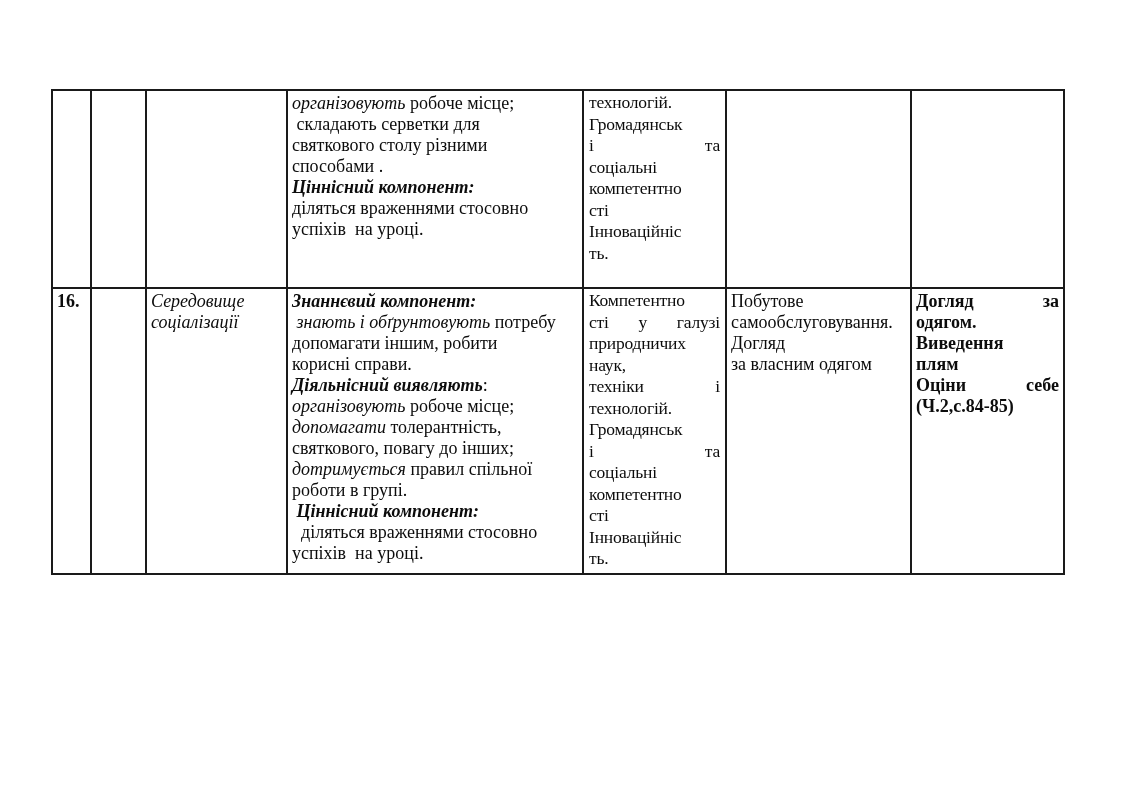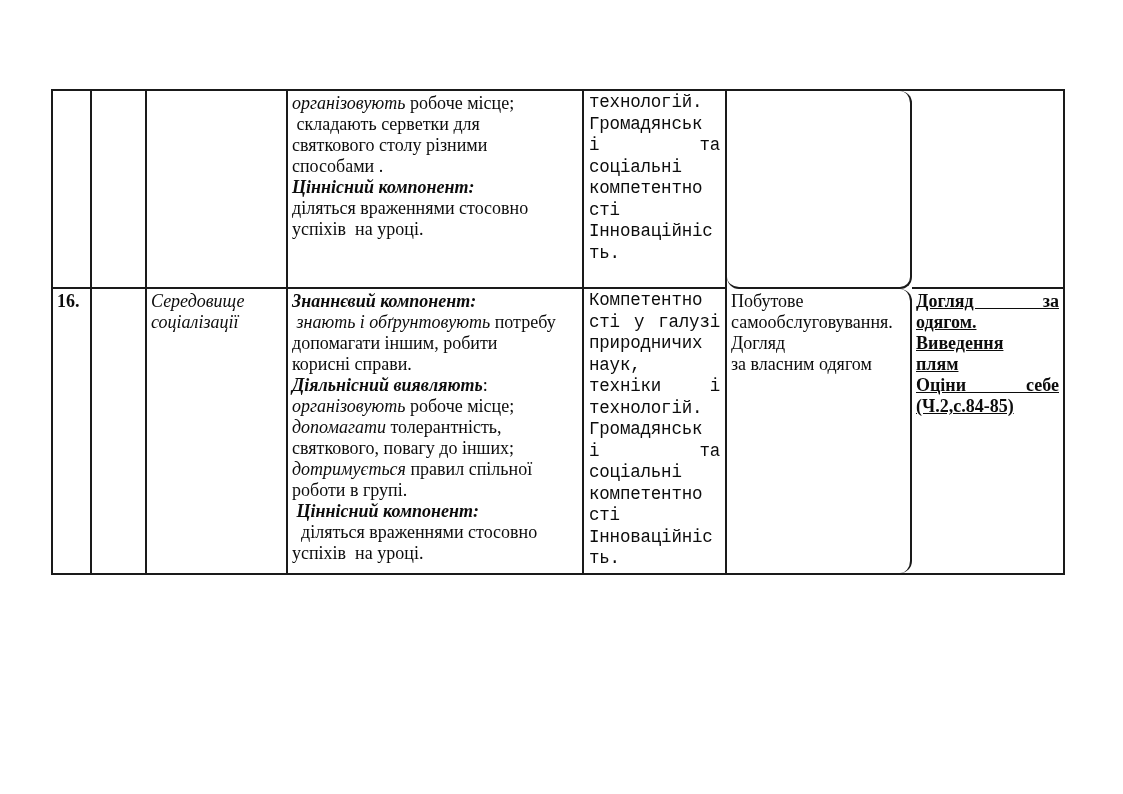--- a/index.html
+++ b/index.html
@@ -35,36 +35,35 @@
   }
   .last-col { border-right: none; }
   .last-row { border-bottom: none; }
   .cell-number { font-weight: bold; }
   .cell-topic { font-style: italic; white-space: pre-wrap; }
   .cell-components .para { white-space: pre-wrap; }
   .s-n { font-style: normal; font-weight: normal; }
   .s-i { font-style: italic; }
   .s-bi { font-style: italic; font-weight: bold; }
   .cell-competences {
-    font-family: Liberation Mono, monospace;
+    font-family: Liberation Serif, serif;
     font-size: 17.5px;
     line-height: 21.5px;
     white-space: pre-line;
     text-align: justify;
     text-align-last: justify;
     padding: 1px 5px 0 5px;
     letter-spacing: -0.2px;
   }
-  .cell-content { white-space: pre-line; border-radius: 12px; }
+  .cell-content { white-space: pre-line; }
   .cell-homework {
     font-weight: bold;
     white-space: pre-line;
     text-align: justify;
     text-align-last: justify;
-    text-decoration: underline;
   }
   .page-number {
     position: absolute;
     left: 751px;
     top: 696px;
     font-family: "DejaVu Sans Mono", monospace;
     font-size: 27px;
     line-height: 30px;
     color: #000000;
   }

